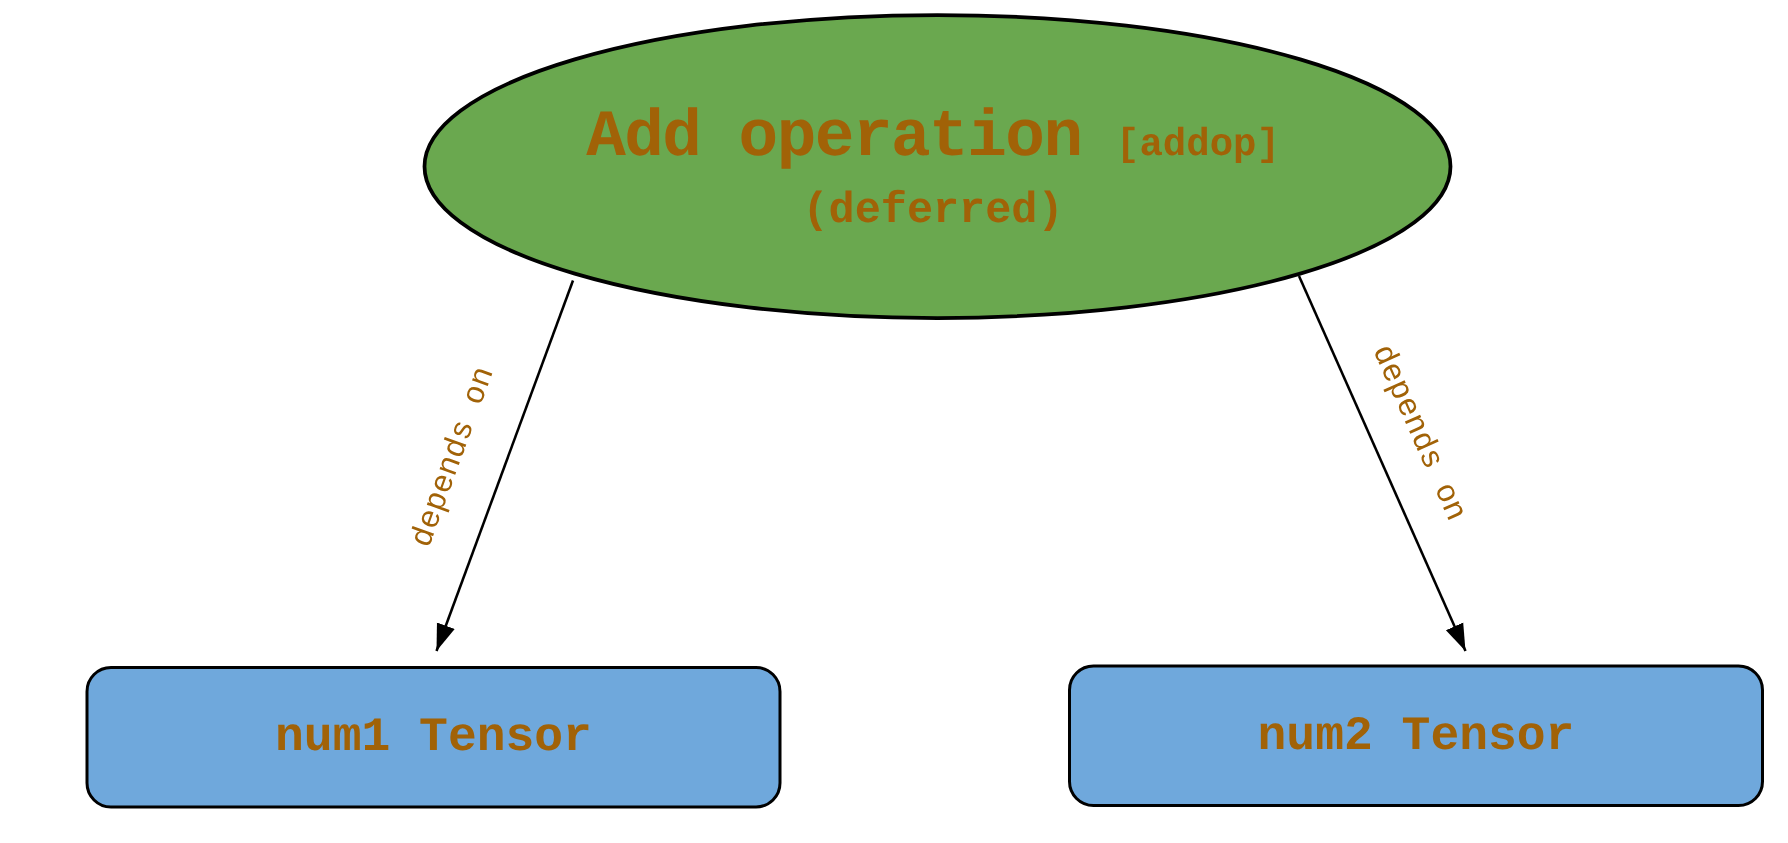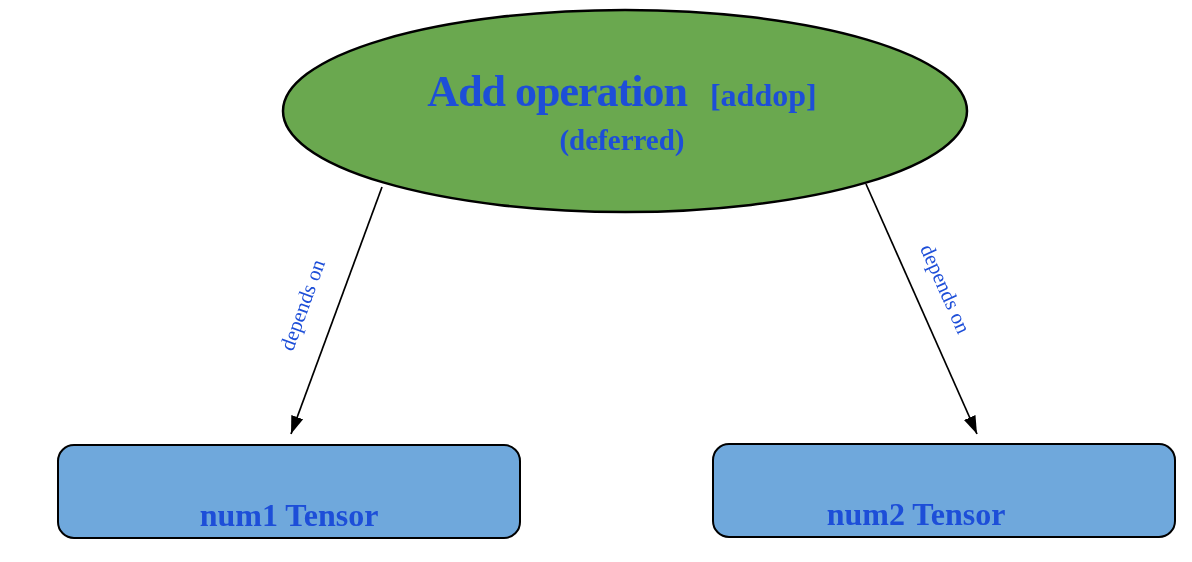--- a/index.html
+++ b/index.html
@@ -5,23 +5,23 @@
   html, body {
     margin: 0;
     padding: 0;
     background: #ffffff;
   }
   .canvas {
     position: relative;
     width: 1192px;
     height: 562px;
     background: #ffffff;
-    font-family: Liberation Serif, serif;
+    font-family: Liberation Mono, monospace;
     overflow: hidden;
-    color: #1d4ed8;
+    color: #a16207;
   }
   svg.shape-layer {
     position: absolute;
     left: 0;
     top: 0;
     width: 1192px;
     height: 562px;
   }
   .op-text {
     position: absolute;
@@ -36,41 +36,40 @@
     display: flex;
     align-items: baseline;
     justify-content: center;
   }
   .op-title {
     font-size: 44px;
     font-weight: bold;
     letter-spacing: -1px;
   }
   .op-tag {
-    font-size: 32px;
+    font-size: 26px;
     font-weight: bold;
     margin-left: 23px;
   }
   .op-state {
     font-size: 29px;
     font-weight: bold;
     margin-top: 12px;
   }
   .tensor-label {
     position: absolute;
     display: flex;
     align-items: center;
     justify-content: center;
     font-size: 32px;
     font-weight: bold;
     white-space: nowrap;
-    margin-top: 24px;
   }
   .tensor-label.t1 { left: 58px; top: 445px; width: 462px; height: 93px; }
-  .tensor-label.t2 { left: 685px; top: 444px; width: 462px; height: 93px; }
+  .tensor-label.t2 { left: 713px; top: 444px; width: 462px; height: 93px; }
   .edge-label {
     position: absolute;
     font-size: 21px;
     font-weight: normal;
     white-space: nowrap;
     line-height: 1;
   }
   .edge-label.left {
     left: 303px;
     top: 305px;

